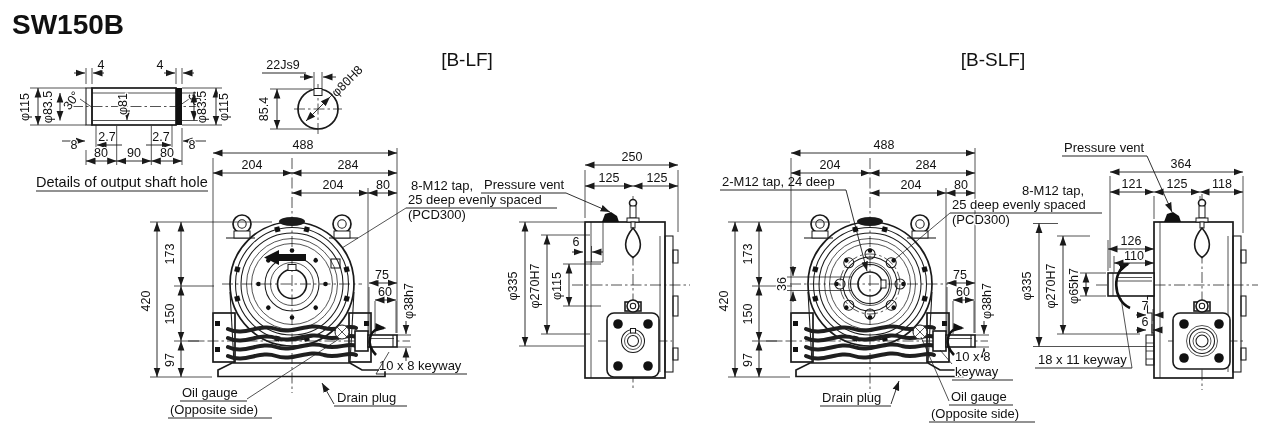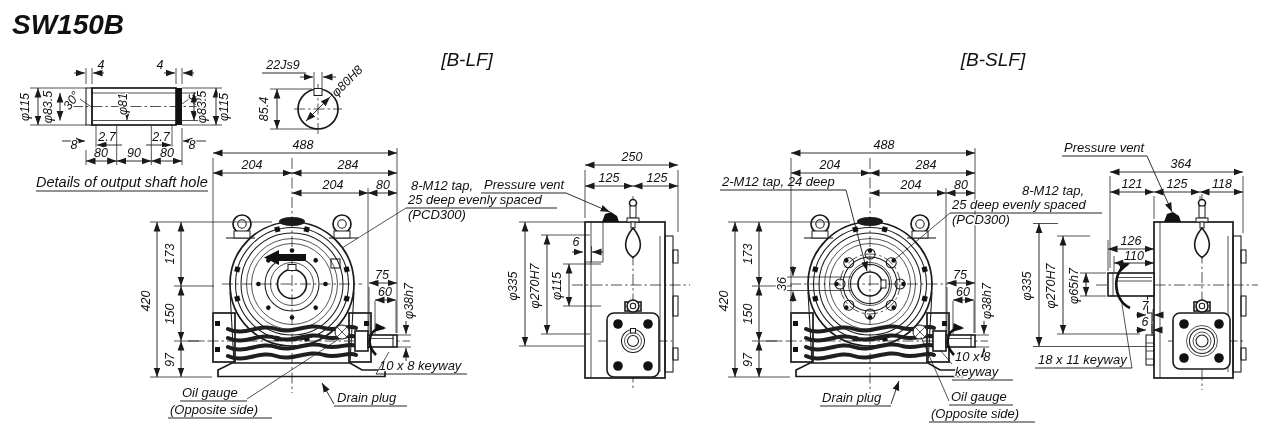--- a/index.html
+++ b/index.html
@@ -1,16 +1,16 @@
 <!DOCTYPE html>
 <html><head>
 <meta charset="utf-8">
 <style>
   html,body{margin:0;padding:0;background:#fff;}
-  .canvas{position:relative;width:1271px;height:430px;background:#fff;overflow:hidden;font-style:italic;}
+  .canvas{position:relative;width:1271px;height:430px;background:#fff;overflow:hidden;}
   svg{display:block;}
   text{font-family:"Liberation Sans",sans-serif;fill:#111;paint-order:stroke;stroke:#fff;stroke-width:2.5px;stroke-linejoin:round;}
   .ttl{font-size:28px;font-weight:bold;}
   .h{font-size:19px;text-anchor:middle;}
   .d{font-size:12.5px;text-anchor:middle;}
   .n{font-size:13px;}
   .cap{font-size:14.5px;}
   .o{fill:none;stroke:#1a1a1a;stroke-width:1.7;}
   .ow{fill:#fff;stroke:#1a1a1a;stroke-width:1.6;}
   .m{fill:none;stroke:#1a1a1a;stroke-width:1.05;}

